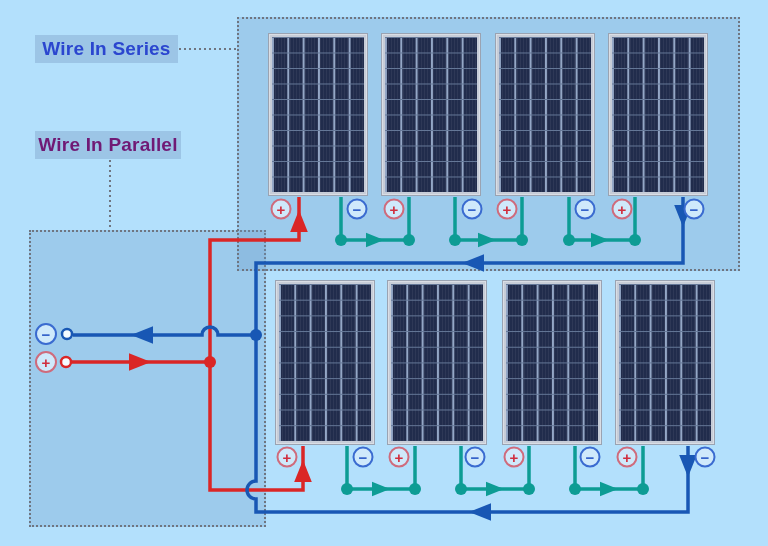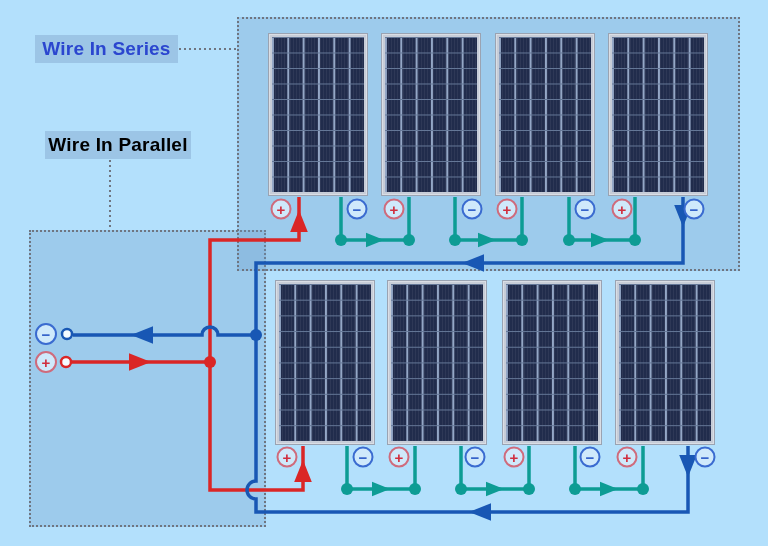--- a/index.html
+++ b/index.html
@@ -48,21 +48,21 @@
 </style>
 </head>
 <body>
 
 <div id="diagram" style="background: rgb(179, 224, 252);">
     <div class="group-box" style="left: 29px; top: 230px; width: 237px; height: 297px;"></div>
     <div class="group-box" style="left: 237px; top: 17px; width: 503px; height: 254px;"></div>
   <div class="callout-label" id="label-series" style="left: 35px; top: 35px; width: 143px; height: 28px; background: rgb(156, 197, 230); color: rgb(43, 70, 207);">
     <span>Wire In Series</span>
   </div>
-  <div class="callout-label" id="label-parallel" style="left: 45px; top: 131px; width: 146px; height: 28px; background: rgb(156, 197, 230); color: #000000;">
+  <div class="callout-label" id="label-parallel" style="left: 35px; top: 131px; width: 146px; height: 28px; background: rgb(156, 197, 230); color: #701a75;">
     <span>Wire In Parallel</span>
   </div>
   <div class="panel" style="background: rgb(199, 205, 216); left: 268px; top: 33px; width: 100px; height: 163px;">
       <div class="panel-cells"></div>
     </div>
     <div class="panel" style="background: rgb(199, 205, 216); left: 381px; top: 33px; width: 100px; height: 163px;">
       <div class="panel-cells"></div>
     </div>
     <div class="panel" style="background: rgb(199, 205, 216); left: 495px; top: 33px; width: 100px; height: 163px;">
       <div class="panel-cells"></div>

